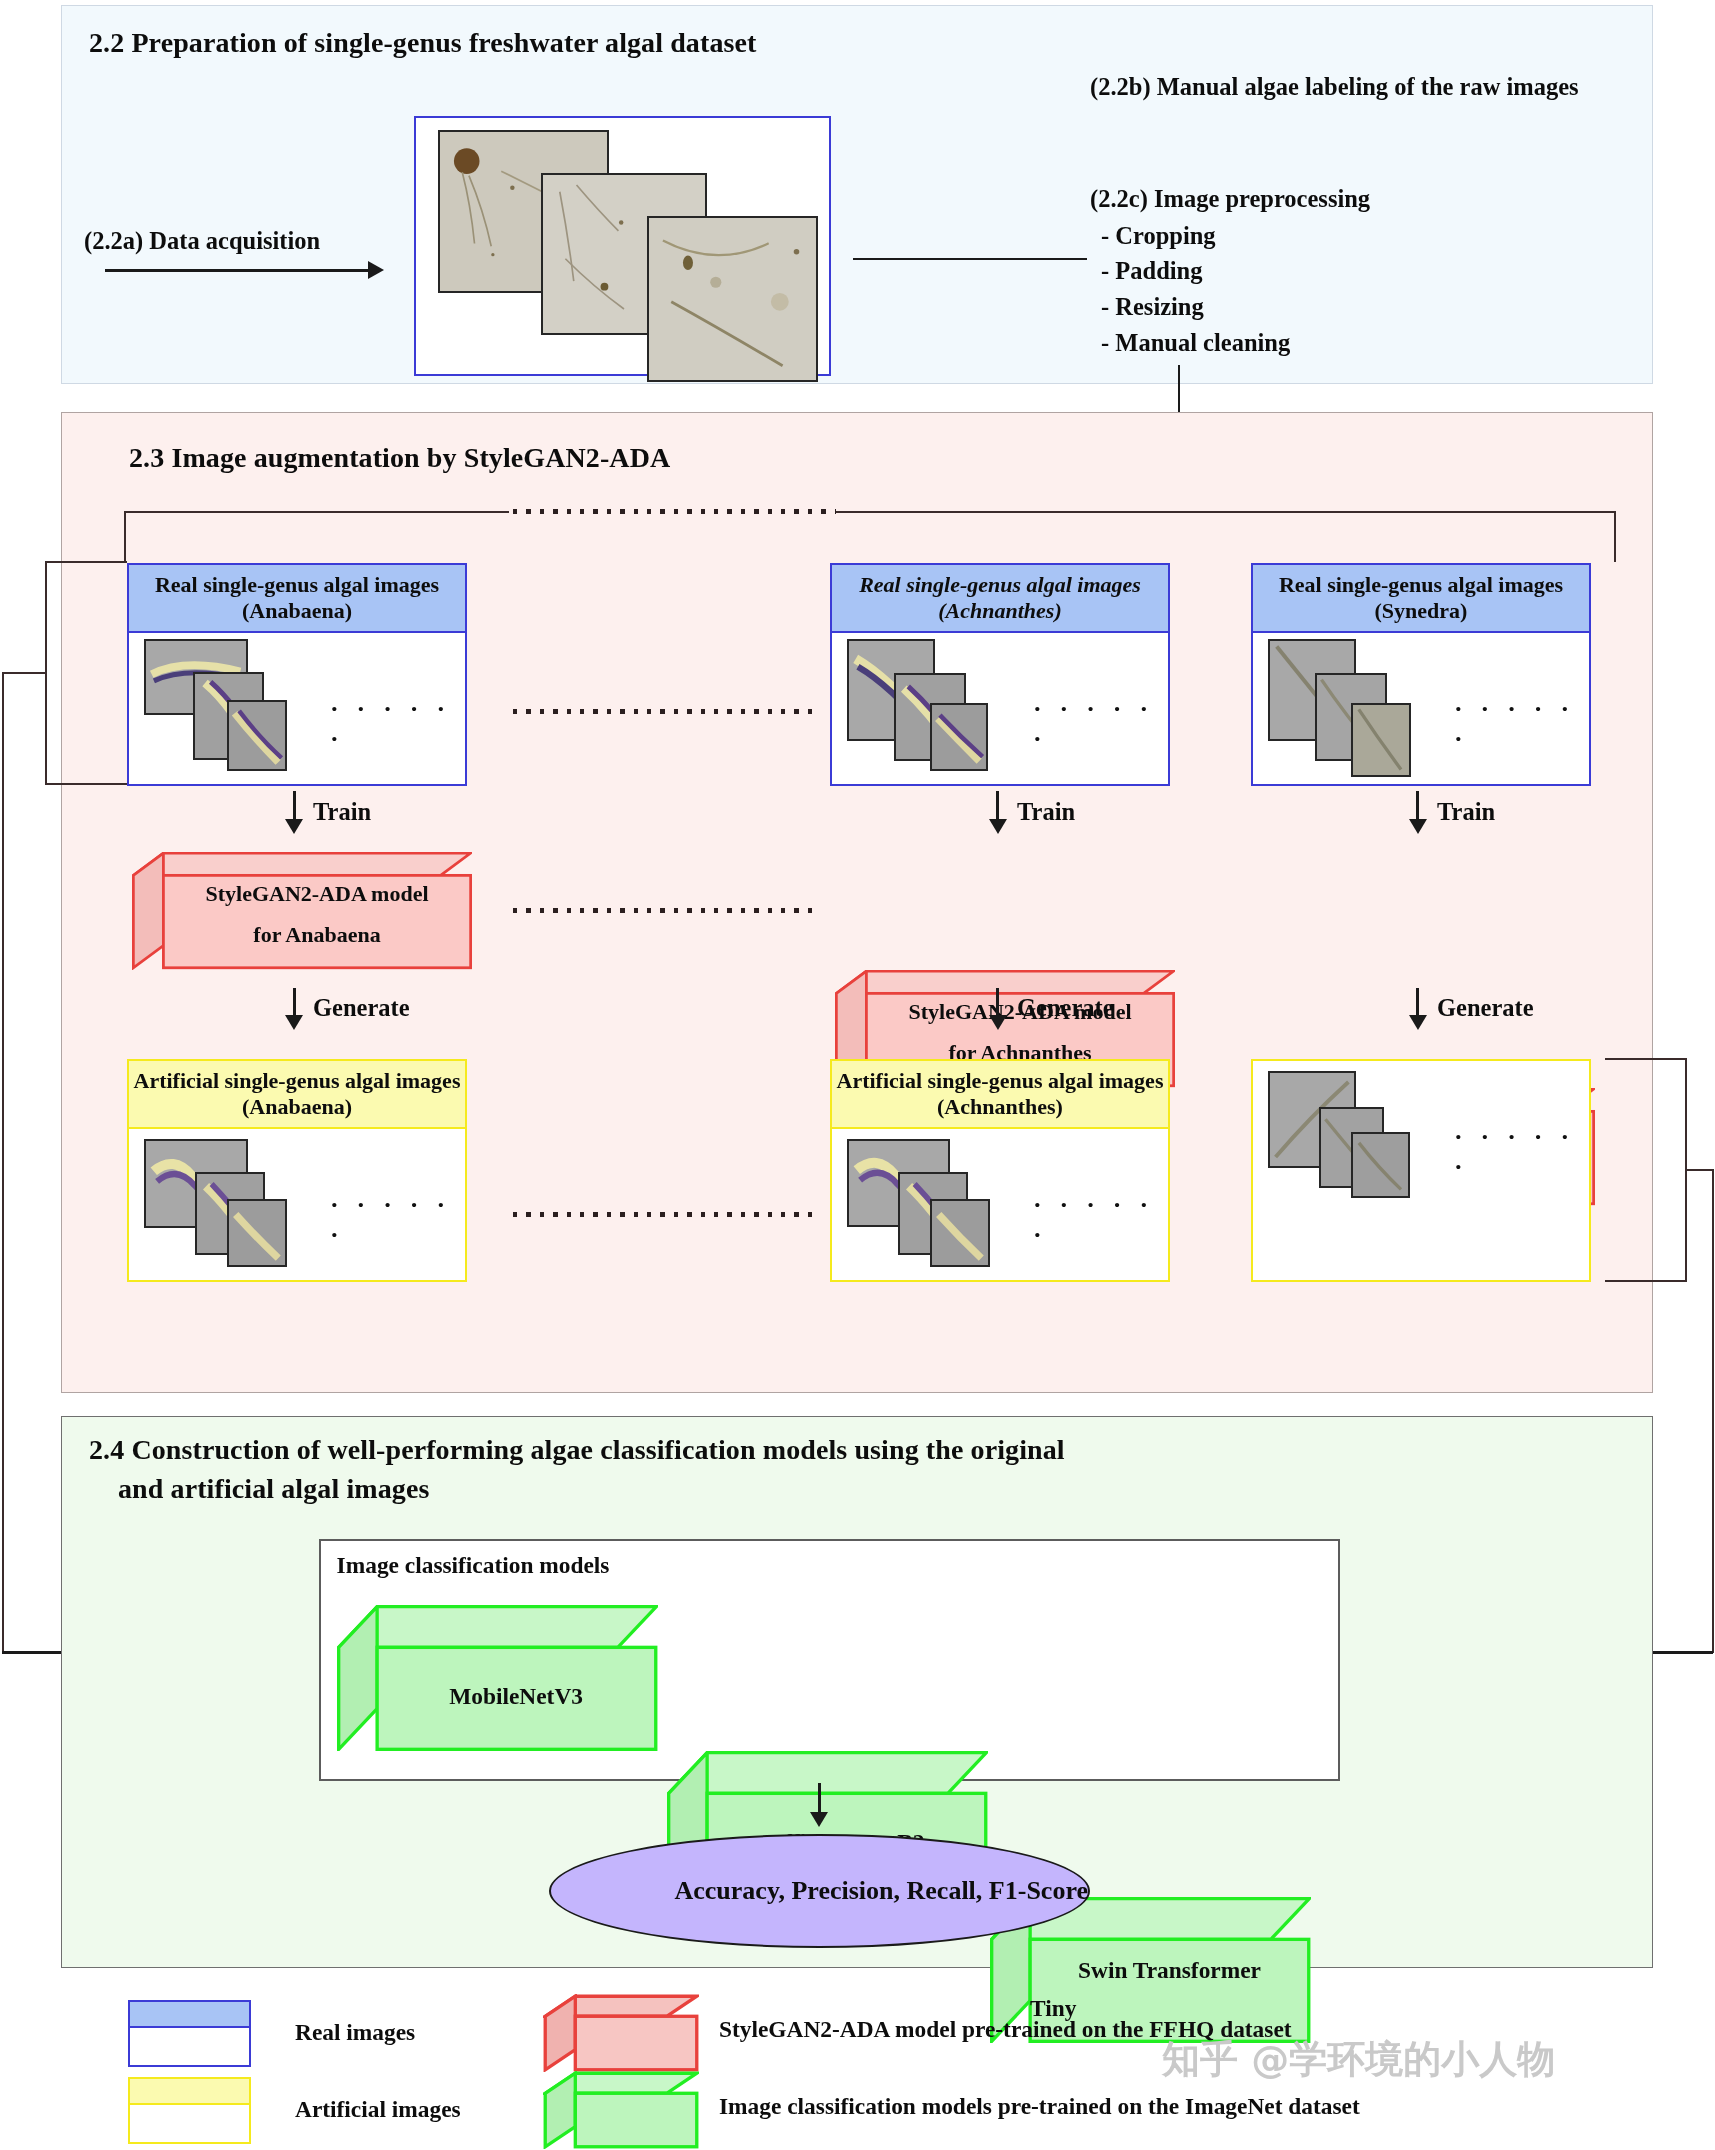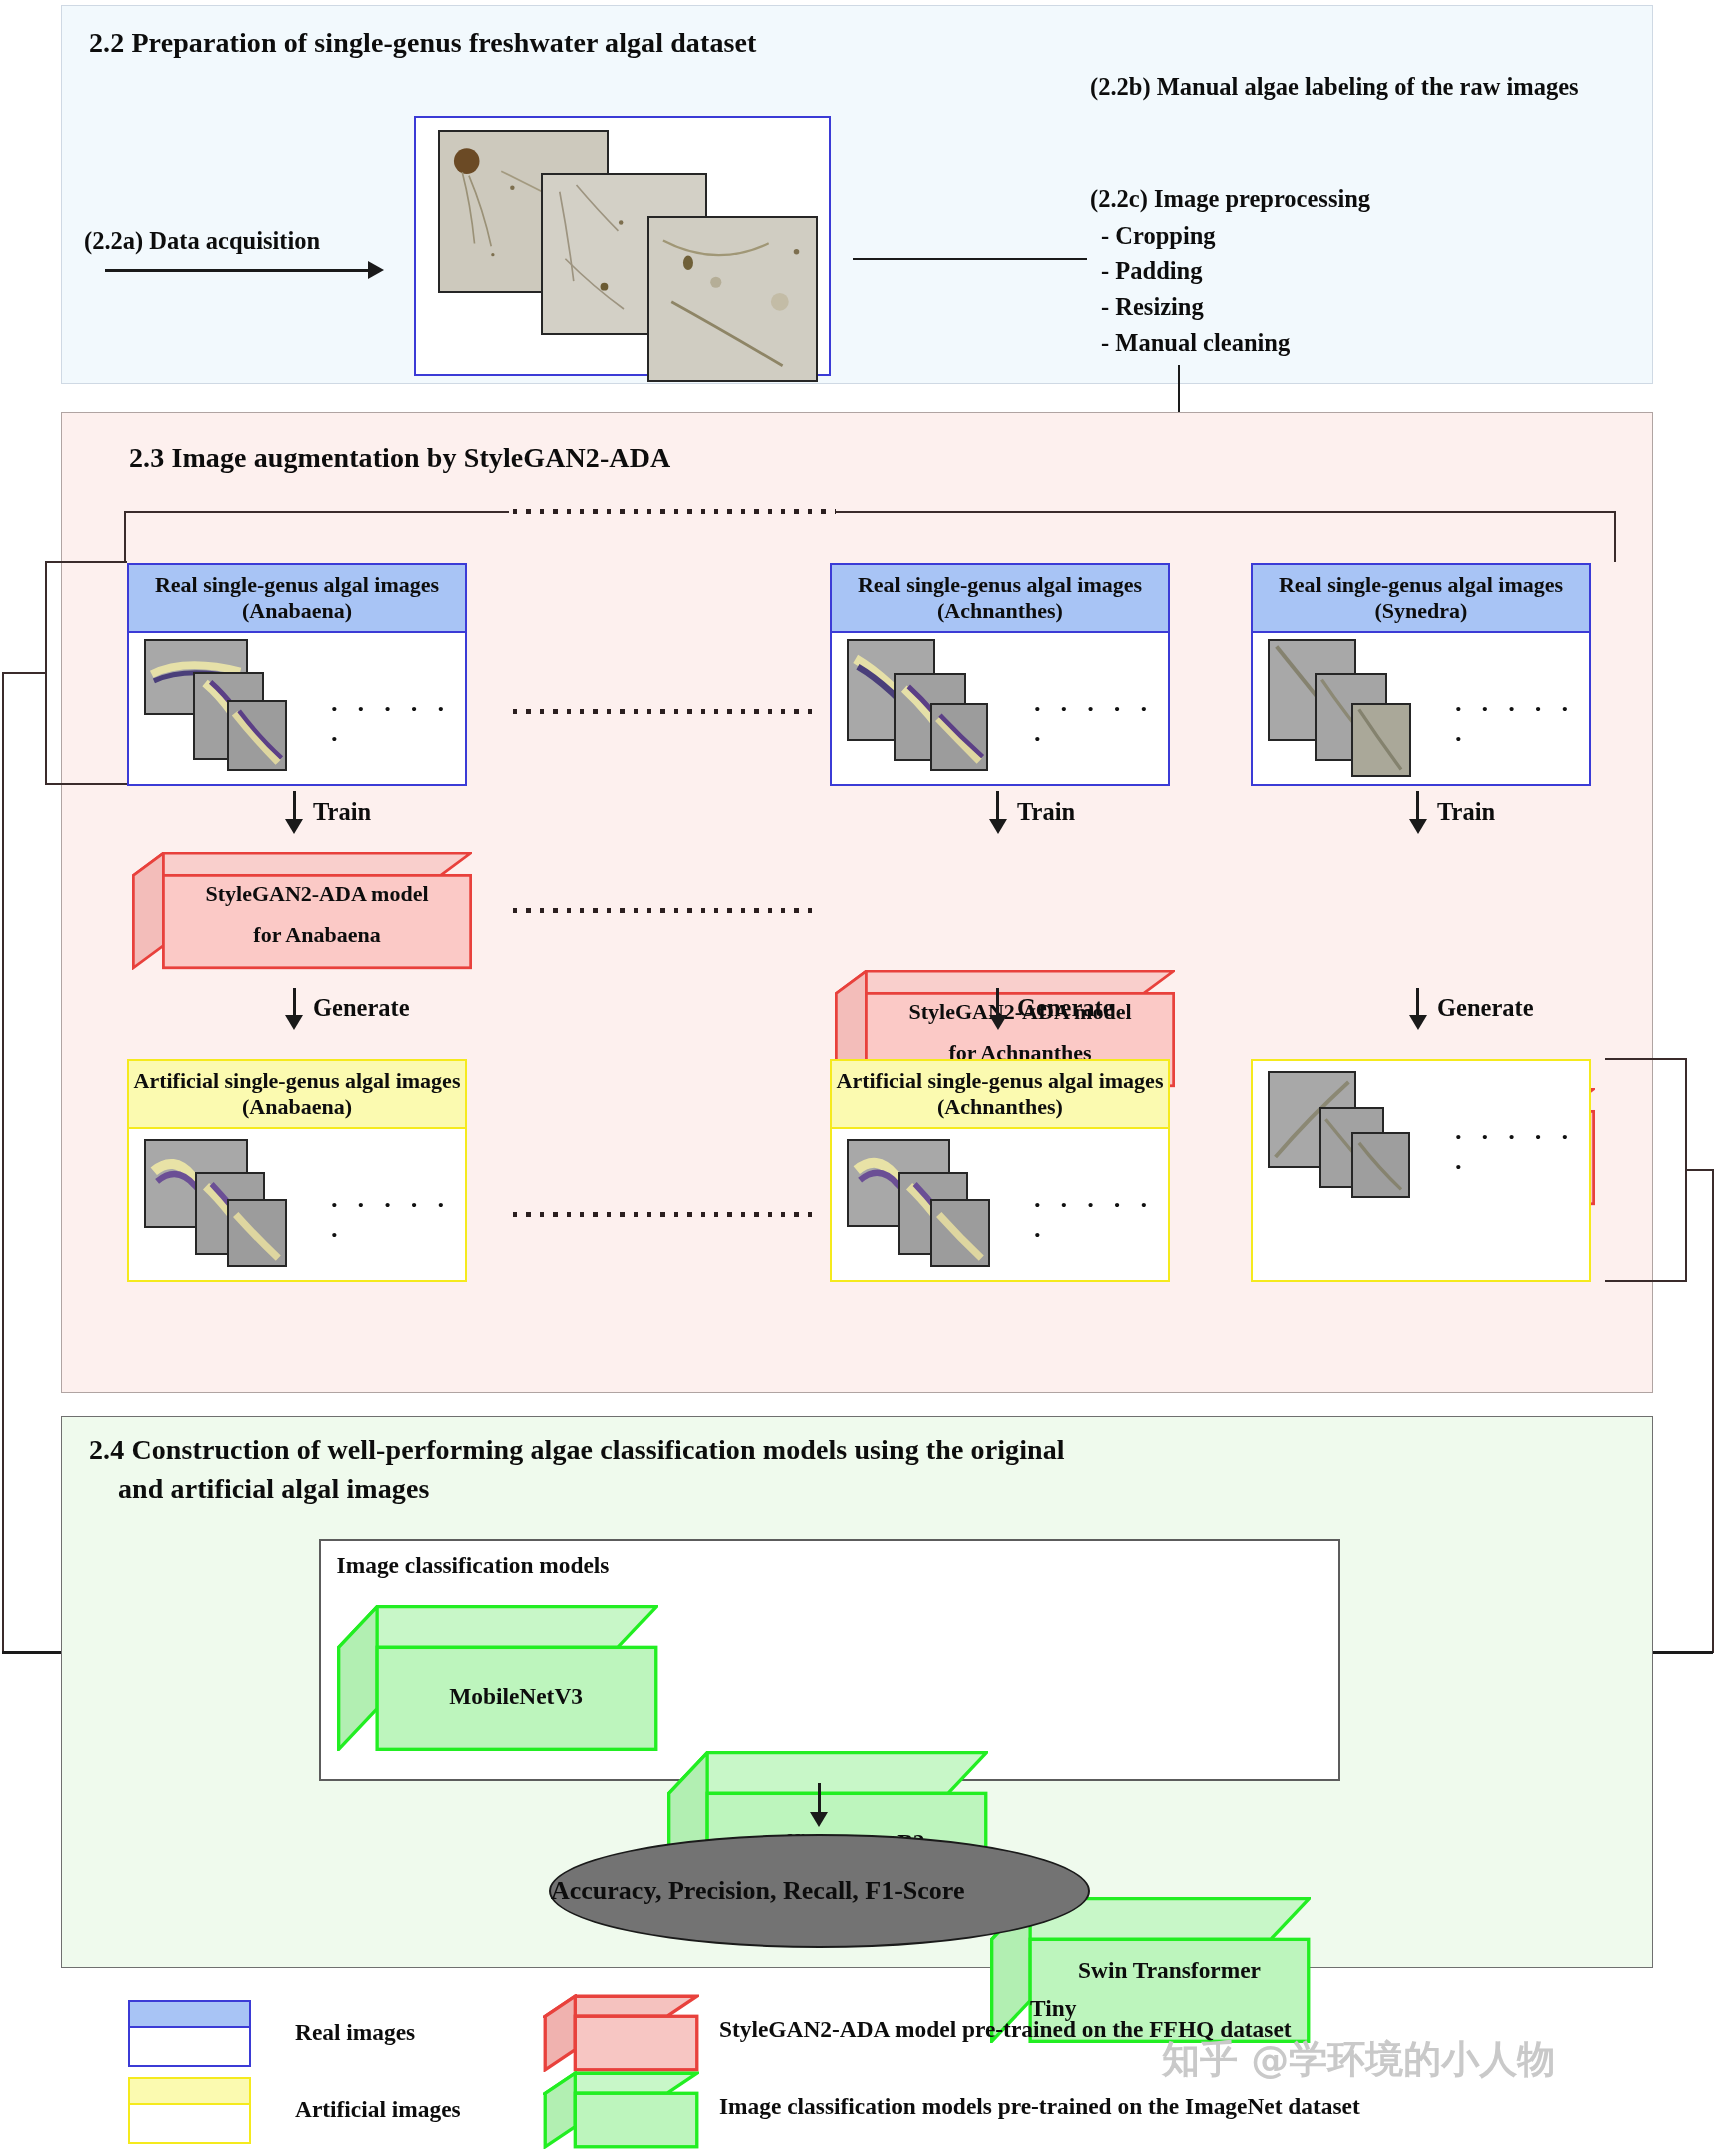--- a/index.html
+++ b/index.html
@@ -54,22 +54,22 @@
   .arrow-d{position:absolute;width:0;height:0;
     border-left:9px solid transparent;border-right:9px solid transparent;
     border-top:15.6px solid #1a1a1a;}
   .lbl{position:absolute;font-weight:bold;white-space:nowrap;}
   .dotline{position:absolute;height:4.5px;
     background-image:repeating-linear-gradient(to right,#2b1f1f 0 4.5px,transparent 4.5px 13.4px);}
 
   
   #metric-ellipse{
     left:549px;top:1834px;width:541px;height:114px;border:2.8px solid #1a1a1a;
-    border-radius:50%;background:#737373;display:flex;align-items:center;
-    justify-content:flex-start;font-weight:bold;font-size:26px;box-sizing:border-box;
+    border-radius:50%;background:#c4b5fd;display:flex;align-items:center;
+    justify-content:flex-end;font-weight:bold;font-size:26px;box-sizing:border-box;
   }
 
   
   .lg-sw-blue{box-sizing:border-box;border:2.2px solid #3b3bd6;background:#fff;}
   .lg-sw-blue .cap{height:38%;background:#a8c4f5;border-bottom:2.2px solid #3b3bd6;}
   .lg-sw-yellow{box-sizing:border-box;border:2.2px solid #f5ea1d;background:#fff;}
   .lg-sw-yellow .cap{height:38%;background:#fbfab0;border-bottom:2.2px solid #f5ea1d;}
   .lg-text{position:absolute;font-weight:bold;font-size:23.4px;white-space:nowrap;}
 
   
@@ -215,21 +215,21 @@
       <svg width="56" height="64" viewBox="0 0 100 114">
         <rect width="100" height="114" fill="#9c9c9c"></rect>
         <path d="M12 24 Q50 66 88 102" stroke="#ded6a0" stroke-width="13" fill="none"></path>
       </svg>
     </div>
     <div class="dots" style="left:201px;top:61px;font-size:26px;">· · · · · ·</div>
   </div>
 </div>
 
 <div class="abs cardbox blue" style="left:830px;top:563px;width:340px;height:223px;">
-  <div class="hdr" style="height:68px;font-size:22px;line-height:1.2;padding:0 4.5px;">Real single-genus algal images (Achnanthes)</div>
+  <div class="hdr" style="height:68px;font-size:22px;line-height:1.2;padding:0 4.5px;font-style:italic;">Real single-genus algal images (Achnanthes)</div>
   <div class="body" style="height:150px;">
     <div class="thumb" style="left:14.5px;top:5.6px;width:84px;height:98px;background:#a8a8a8;">
       <svg width="84" height="98" viewBox="0 0 150 175">
         <rect width="150" height="175" fill="#a8a8a8"></rect>
         <path d="M12 32 Q70 66 136 146" stroke="#e6e0a8" stroke-width="17" fill="none"></path>
         <path d="M16 46 Q74 80 140 160" stroke="#4a3f7a" stroke-width="11" fill="none"></path>
       </svg>
     </div>
     <div class="thumb" style="left:62px;top:40px;width:68px;height:84px;background:#a0a0a0;">
       <svg width="68" height="84" viewBox="0 0 122 150">

